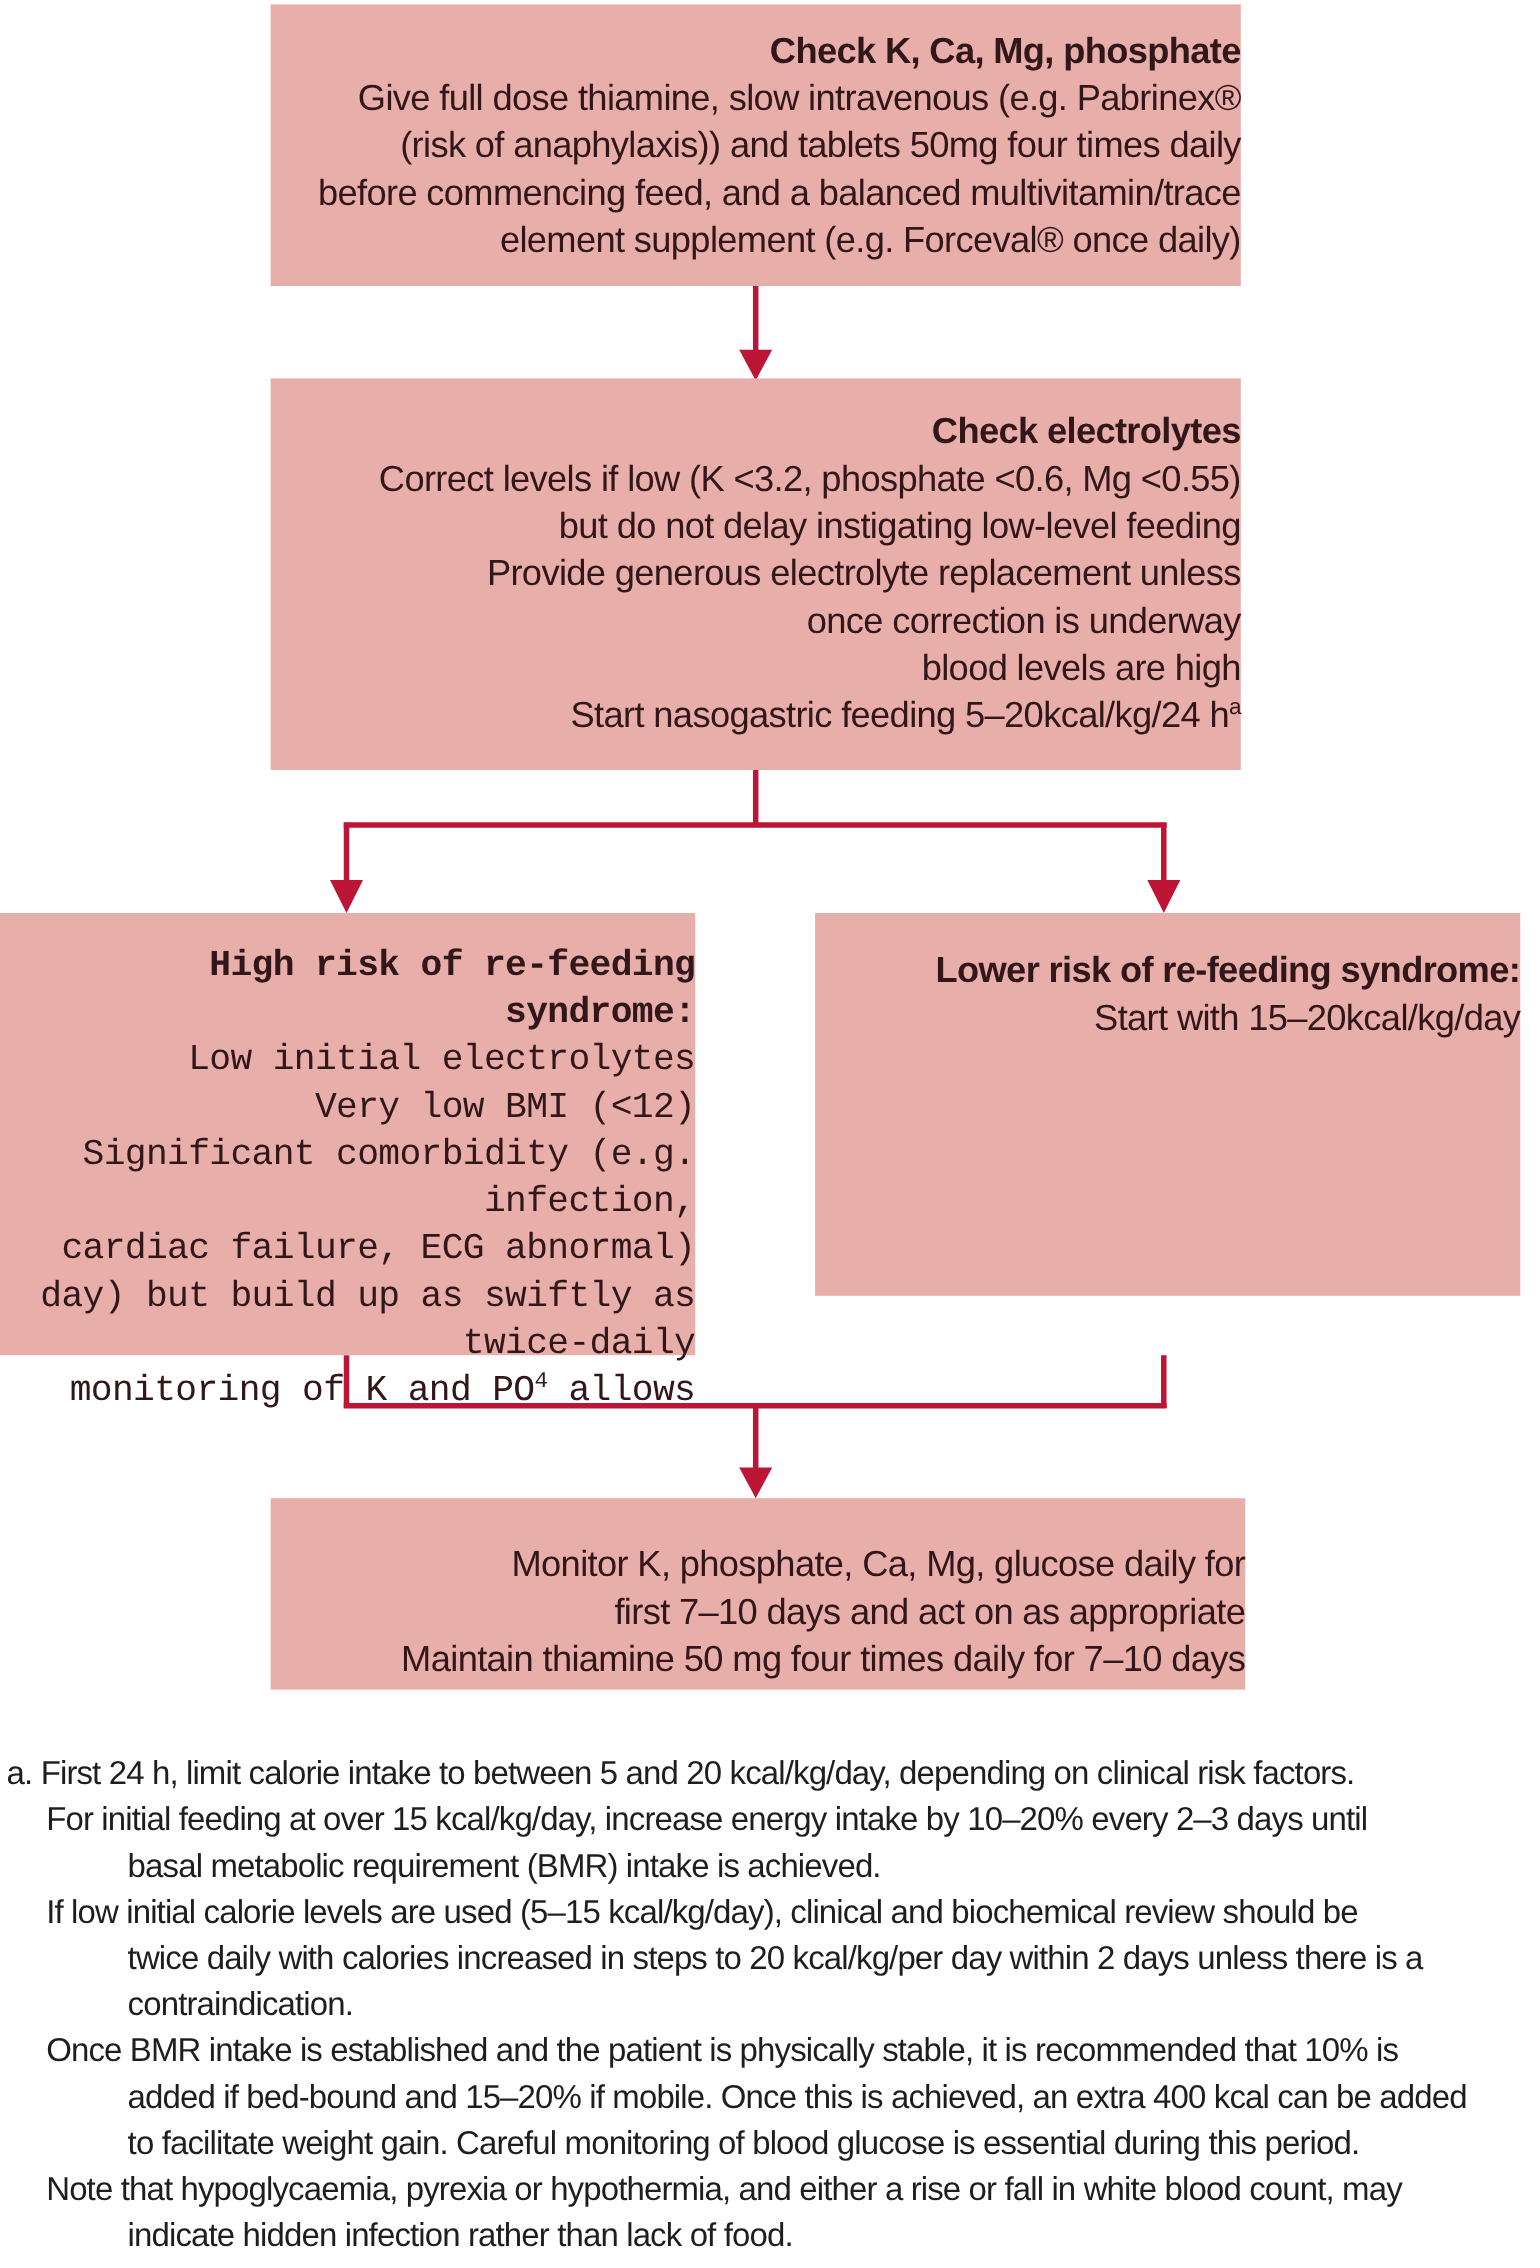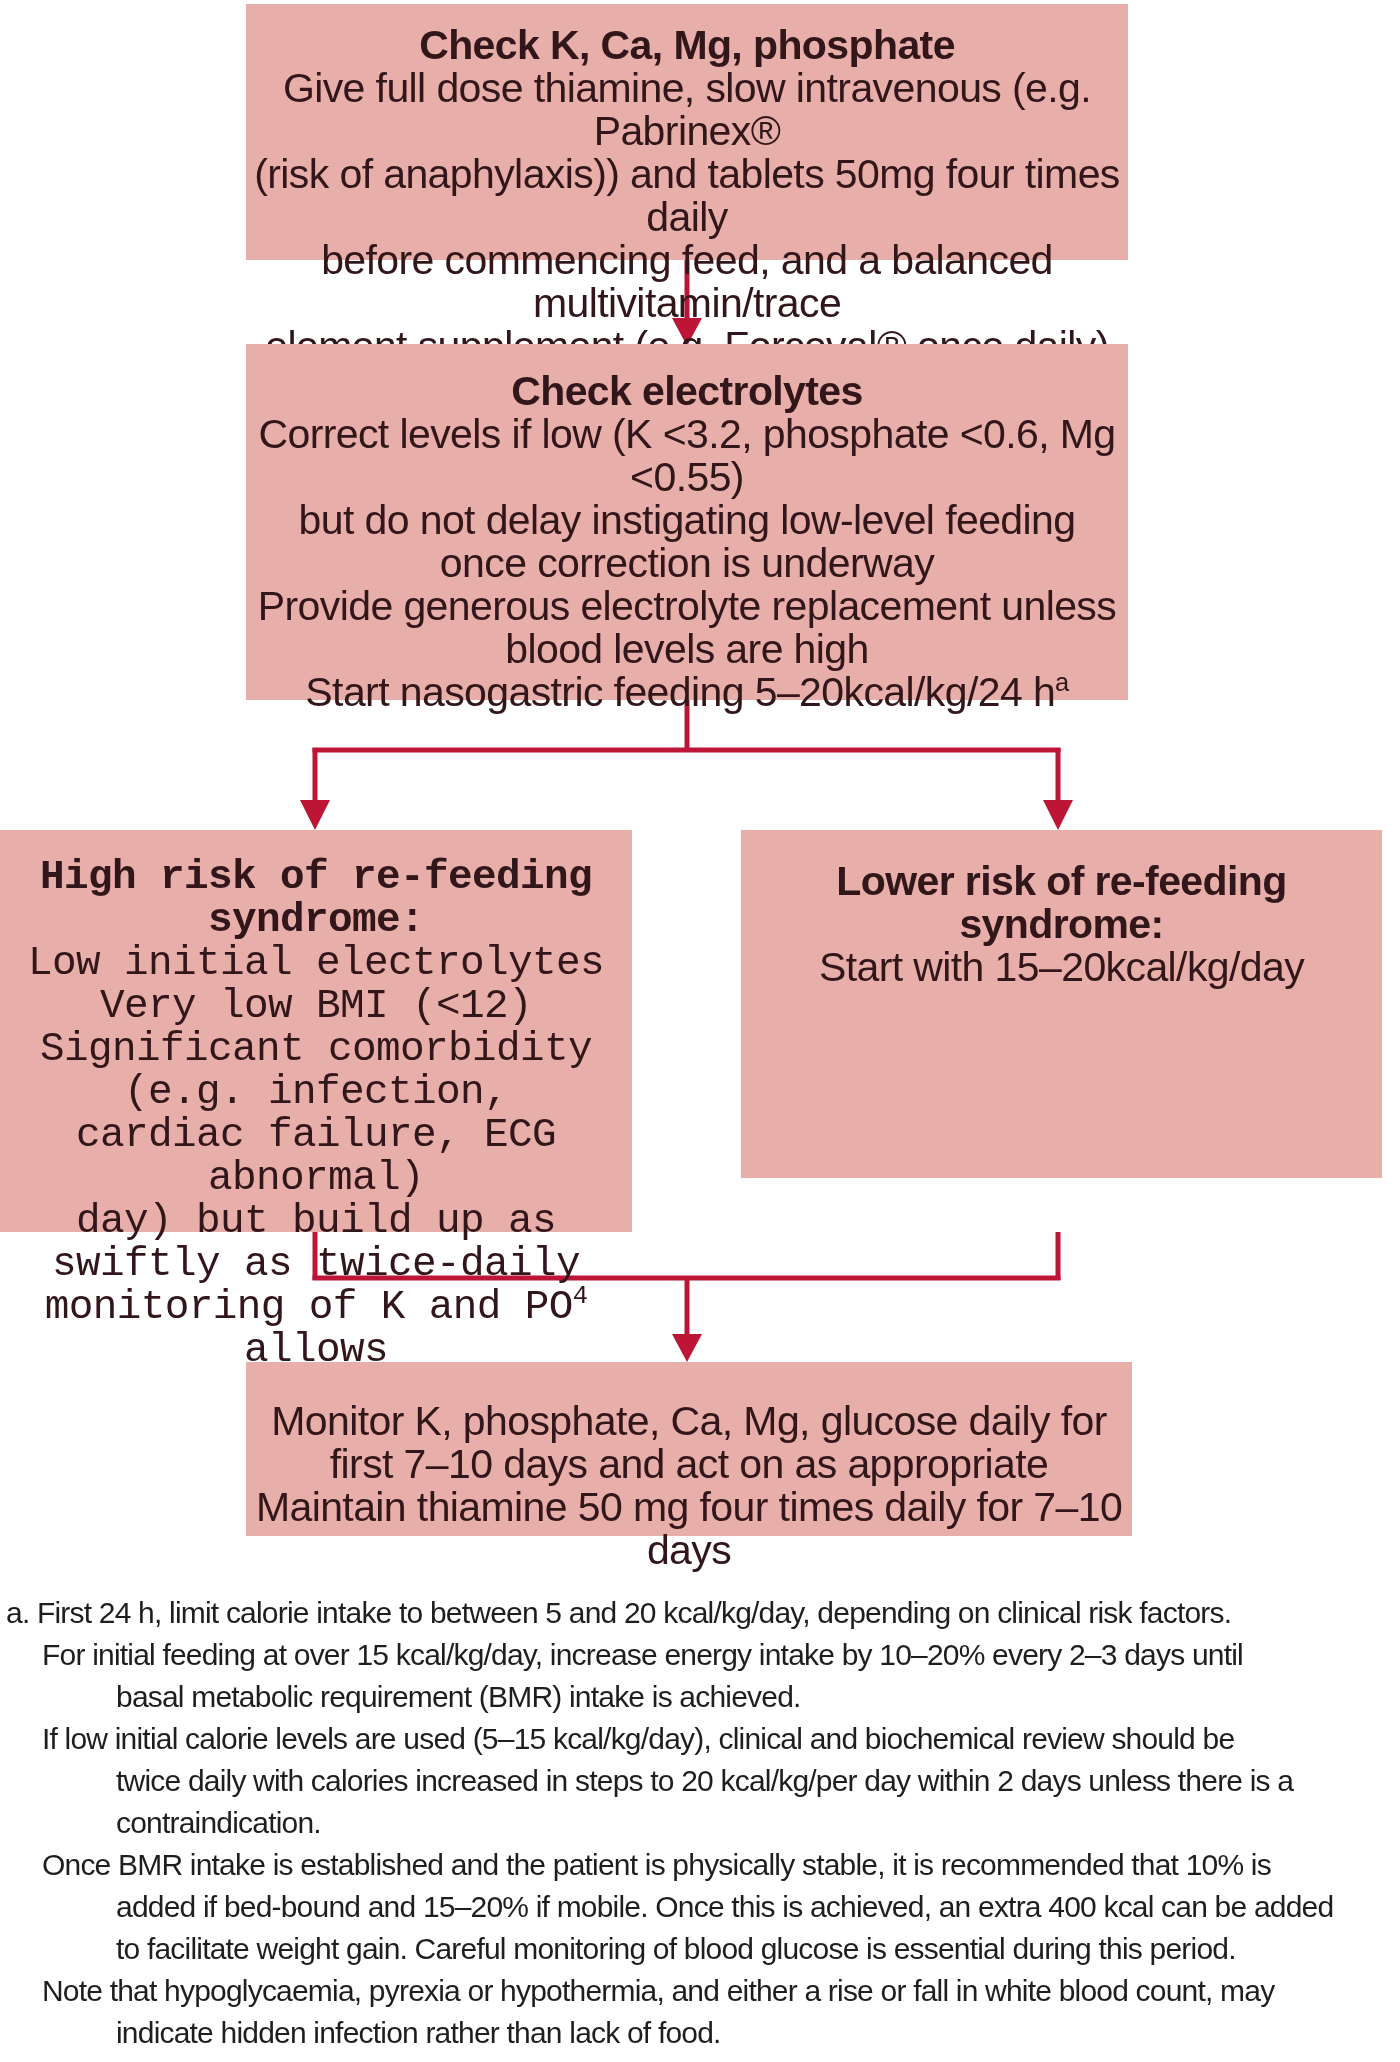--- a/index.html
+++ b/index.html
@@ -24,22 +24,22 @@
     left: 0; top: 0;
     width: 1400px; height: 2062px;
     pointer-events: none;
   }
   .connectors line { stroke: var(--arrow); stroke-width: 5; }
   .connectors polygon { fill: var(--arrow); stroke: none; }
   .node {
     position: absolute;
     background: var(--box-fill);
     color: var(--box-text);
-    text-align: center;
-    font-size: 41px;
+    text-align: right;
+    font-size: 33px;
     line-height: 43px;
     letter-spacing: -0.6px;
   }
   .node .title { font-weight: bold; }
   .node sup { font-size: 0.62em; line-height: 0; }
   #node-check-vitamins   { left: 246px; top: 4px;    width: 882px; height: 256px; padding-top: 20px; }
   #node-check-electrolytes{ left: 246px; top: 344px; width: 882px; height: 356px; padding-top: 26px; }
   #node-high-risk        { left: 0px;   top: 830px;  width: 632px; height: 402px; padding-top: 26px; font-family: Liberation Mono, monospace; }
   #node-lower-risk       { left: 741px; top: 830px;  width: 641px; height: 348px; padding-top: 30px; }
   #node-monitor          { left: 246px; top: 1362px; width: 886px; height: 174px; padding-top: 38px; }
@@ -94,22 +94,22 @@
     <div>Give full dose thiamine, slow intravenous (e.g. Pabrinex®</div>
     <div>(risk of anaphylaxis)) and tablets 50mg four times daily</div>
     <div>before commencing feed, and a balanced multivitamin/trace</div>
     <div>element supplement (e.g. Forceval® once daily)</div>
   </div>
 
   <div class="node" id="node-check-electrolytes">
     <div class="title">Check electrolytes</div>
     <div>Correct levels if low (K &lt;3.2, phosphate &lt;0.6, Mg &lt;0.55)</div>
     <div>but do not delay instigating low-level feeding</div>
+    <div>Provide generous electrolyte replacement unless</div>
     <div>once correction is underway</div>
-    <div>Provide generous electrolyte replacement unless</div>
     <div>blood levels are high</div>
     <div><span>Start nasogastric feeding 5–20kcal/kg/24 h</span><sup>a</sup></div>
   </div>
 
   <div class="node" id="node-high-risk">
     <div class="title">High risk of re-feeding syndrome:</div>
     <div>Low initial electrolytes</div>
     <div>Very low BMI (&lt;12)</div>
     <div>Significant comorbidity (e.g. infection,</div>
     <div>cardiac failure, ECG abnormal)</div>

